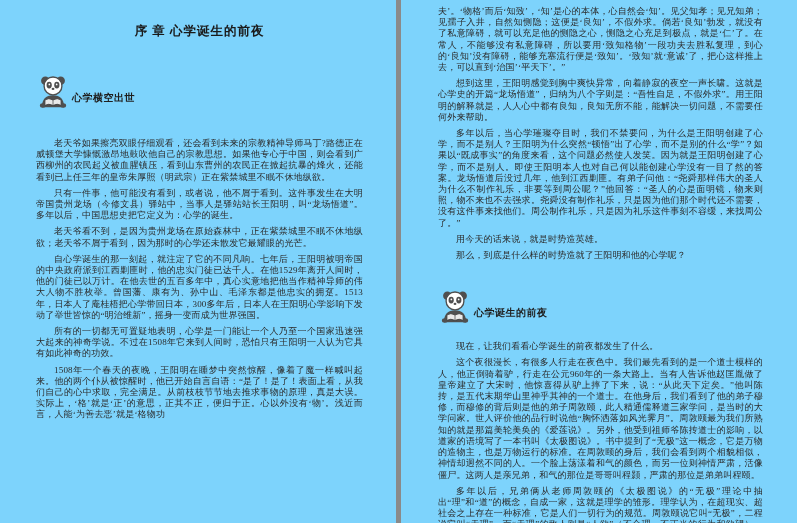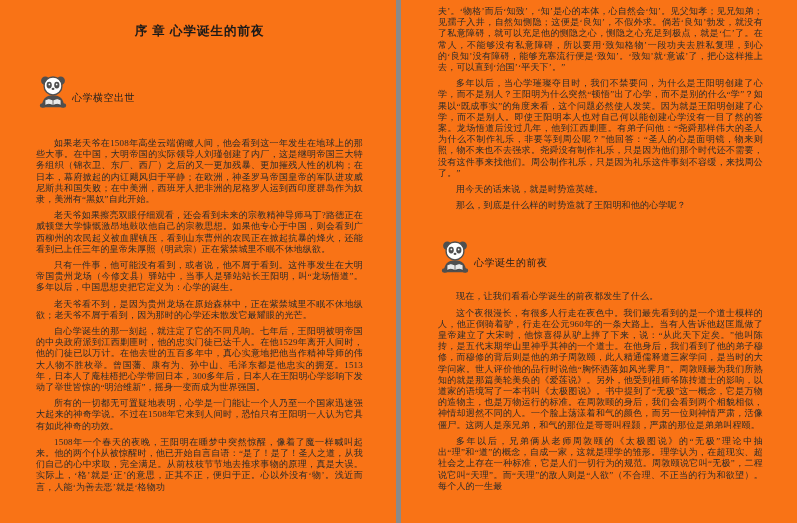--- a/index.html
+++ b/index.html
@@ -15,21 +15,21 @@
   .spread {
     display: flex;
     width: 797px;
     height: 523px;
     background: #ffffff;
   }
   .page {
     box-sizing: border-box;
     height: 523px;
     overflow: hidden;
-    background: #f97316;
+    background: #7dd3fc;
   }
   .page-left  { flex: 0 0 396px; padding: 24px 33px 0 36px; }
   .page-right { flex: 1;          padding: 6px 34px 0 37px; }
   .divider {
     flex: 0 0 5px;
     height: 523px;
     background: #8a8a8a;
   }
   .chapter-title {
     margin: 0;
@@ -47,21 +47,21 @@
   }
   .section-header.left-sec  { margin: 36px 0 30px 0; }
   .section-header.right-sec { margin: 28px 0 18px 0; align-items: flex-end; }
   .panda-icon {
     width: 34px;
     height: 34px;
     flex: none;
     display: inline-block;
   }
   .section-label {
-    font-weight: normal;
+    font-weight: bold;
     font-size: 10px;
     color: #1f1f1f;
     padding-bottom: 3px;
     letter-spacing: 0.5px;
   }
   .para {
     margin: 0 0 5px 0;
     font-size: 9px;
     line-height: 11.2px;
     text-align: justify;
@@ -92,33 +92,33 @@
           <path d="M7 39 Q7 25 20 25 Q33 25 33 39 Z" fill="#4f4f4f"></path>
           <ellipse cx="8" cy="37" rx="3.4" ry="2.6" fill="#4f4f4f"></ellipse>
           <ellipse cx="32" cy="37" rx="3.4" ry="2.6" fill="#4f4f4f"></ellipse>
           <path d="M10.5 30.5 Q15 27.5 20 30.5 Q25 27.5 29.5 30.5 L29.5 37 Q25 34.2 20 37 Q15 34.2 10.5 37 Z" fill="#e9e9e9" stroke="#3d3d3d" stroke-width="1"></path>
           <line x1="20" y1="30.5" x2="20" y2="37" stroke="#3d3d3d" stroke-width="0.8"></line>
         </svg>
       </span>
       <span class="section-label">心学横空出世</span>
     </div>
 
-    <p class="para">如果老天爷在1508年高坐云端俯瞰人间，他会看到这一年发生在地球上的那些大事。在中国，大明帝国的实际领导人刘瑾创建了内厂，这是继明帝国三大特务组织（锦衣卫、东厂、西厂）之后的又一更加残暴、更加摧残人性的机构；在日本，幕府掀起的内讧飓风归于平静；在欧洲，神圣罗马帝国皇帝的军队进攻威尼斯共和国失败；在中美洲，西班牙人把非洲的尼格罗人运到西印度群岛作为奴隶，美洲有“黑奴”自此开始。</p>
     <p class="para">老天爷如果擦亮双眼仔细观看，还会看到未来的宗教精神导师马丁?路德正在威顿堡大学慷慨激昂地鼓吹他自己的宗教思想。如果他专心于中国，则会看到广西柳州的农民起义被血腥镇压，看到山东曹州的农民正在掀起抗暴的烽火，还能看到已上任三年的皇帝朱厚照（明武宗）正在紫禁城里不眠不休地纵欲。</p>
     <p class="para">只有一件事，他可能没有看到，或者说，他不屑于看到。这件事发生在大明帝国贵州龙场（今修文县）驿站中，当事人是驿站站长王阳明，叫“龙场悟道”。多年以后，中国思想史把它定义为：心学的诞生。</p>
     <p class="para">老天爷看不到，是因为贵州龙场在原始森林中，正在紫禁城里不眠不休地纵欲；老天爷不屑于看到，因为那时的心学还未散发它最耀眼的光芒。</p>
     <p class="para">自心学诞生的那一刻起，就注定了它的不同凡响。七年后，王阳明被明帝国的中央政府派到江西剿匪时，他的忠实门徒已达千人。在他1529年离开人间时，他的门徒已以万计。在他去世的五百多年中，真心实意地把他当作精神导师的伟大人物不胜枚举。曾国藩、康有为、孙中山、毛泽东都是他忠实的拥趸。1513年，日本人了庵桂梧把心学带回日本，300多年后，日本人在王阳明心学影响下发动了举世皆惊的“明治维新”，摇身一变而成为世界强国。</p>
     <p class="para">所有的一切都无可置疑地表明，心学是一门能让一个人乃至一个国家迅速强大起来的神奇学说。不过在1508年它来到人间时，恐怕只有王阳明一人认为它具有如此神奇的功效。</p>
-    <p class="para">1508年一个春天的夜晚，王阳明在睡梦中突然惊醒，像着了魔一样喊叫起来。他的两个仆从被惊醒时，他已开始自言自语：“是了！是了！圣人之道，从我们自己的心中求取，完全满足。从前枝枝节节地去推求事物的原理，真是大误。实际上，‘格’就是‘正’的意思，正其不正，便归于正。心以外没有‘物’。浅近而言，人能‘为善去恶’就是‘格物功</p>
+    <p class="para">1508年一个春天的夜晚，王阳明在睡梦中突然惊醒，像着了魔一样喊叫起来。他的两个仆从被惊醒时，他已开始自言自语：“是了！是了！表面上看，从我们自己的心中求取，完全满足。从前枝枝节节地去推求事物的原理，真是大误。实际上，‘格’就是‘正’的意思，正其不正，便归于正。心以外没有‘物’。浅近而言，人能‘为善去恶’就是‘格物功</p>
   </div>
 
   <div class="divider"></div>
 
   <div class="page page-right">
     <p class="para no-indent">夫’。‘物格’而后‘知致’，‘知’是心的本体，心自然会‘知’。见父知孝；见兄知弟；见孺子入井，自然知恻隐；这便是‘良知’，不假外求。倘若‘良知’勃发，就没有了私意障碍，就可以充足他的恻隐之心，恻隐之心充足到极点，就是‘仁’了。在常人，不能够没有私意障碍，所以要用‘致知格物’一段功夫去胜私复理，到心的‘良知’没有障碍，能够充塞流行便是‘致知’。‘致知’就‘意诚’了，把心这样推上去，可以直到‘治国’‘平天下’。”</p>
+    <p class="para">想到这里，王阳明感觉到胸中爽快异常，向着静寂的夜空一声长啸。这就是心学史的开篇“龙场悟道”，归纳为八个字则是：“吾性自足，不假外求”。用王阳明的解释就是，人人心中都有良知，良知无所不能，能解决一切问题，不需要任何外来帮助。</p>
     <p class="para">多年以后，当心学璀璨夺目时，我们不禁要问，为什么是王阳明创建了心学，而不是别人？王阳明为什么突然“顿悟”出了心学，而不是别的什么“学”？如果以“既成事实”的角度来看，这个问题必然使人发笑。因为就是王阳明创建了心学，而不是别人。即使王阳明本人也对自己何以能创建心学没有一目了然的答案。龙场悟道后没过几年，他到江西剿匪。有弟子问他：“尧舜那样伟大的圣人为什么不制作礼乐，非要等到周公呢？”他回答：“圣人的心是面明镜，物来则照，物不来也不去强求。尧舜没有制作礼乐，只是因为他们那个时代还不需要，没有这件事来找他们。周公制作礼乐，只是因为礼乐这件事刻不容缓，来找周公了。”</p>
     <p class="para">用今天的话来说，就是时势造英雄。</p>
     <p class="para">那么，到底是什么样的时势造就了王阳明和他的心学呢？</p>
 
     <div class="section-header right-sec">
       <span class="panda-icon">
         <svg viewBox="0 0 40 40" width="34" height="34" aria-hidden="true">
           <circle cx="11" cy="8" r="5" fill="#4f4f4f"></circle>
           <circle cx="29" cy="8" r="5" fill="#4f4f4f"></circle>
           <circle cx="20" cy="14" r="10.5" fill="#ffffff" stroke="#4f4f4f" stroke-width="1.6"></circle>

